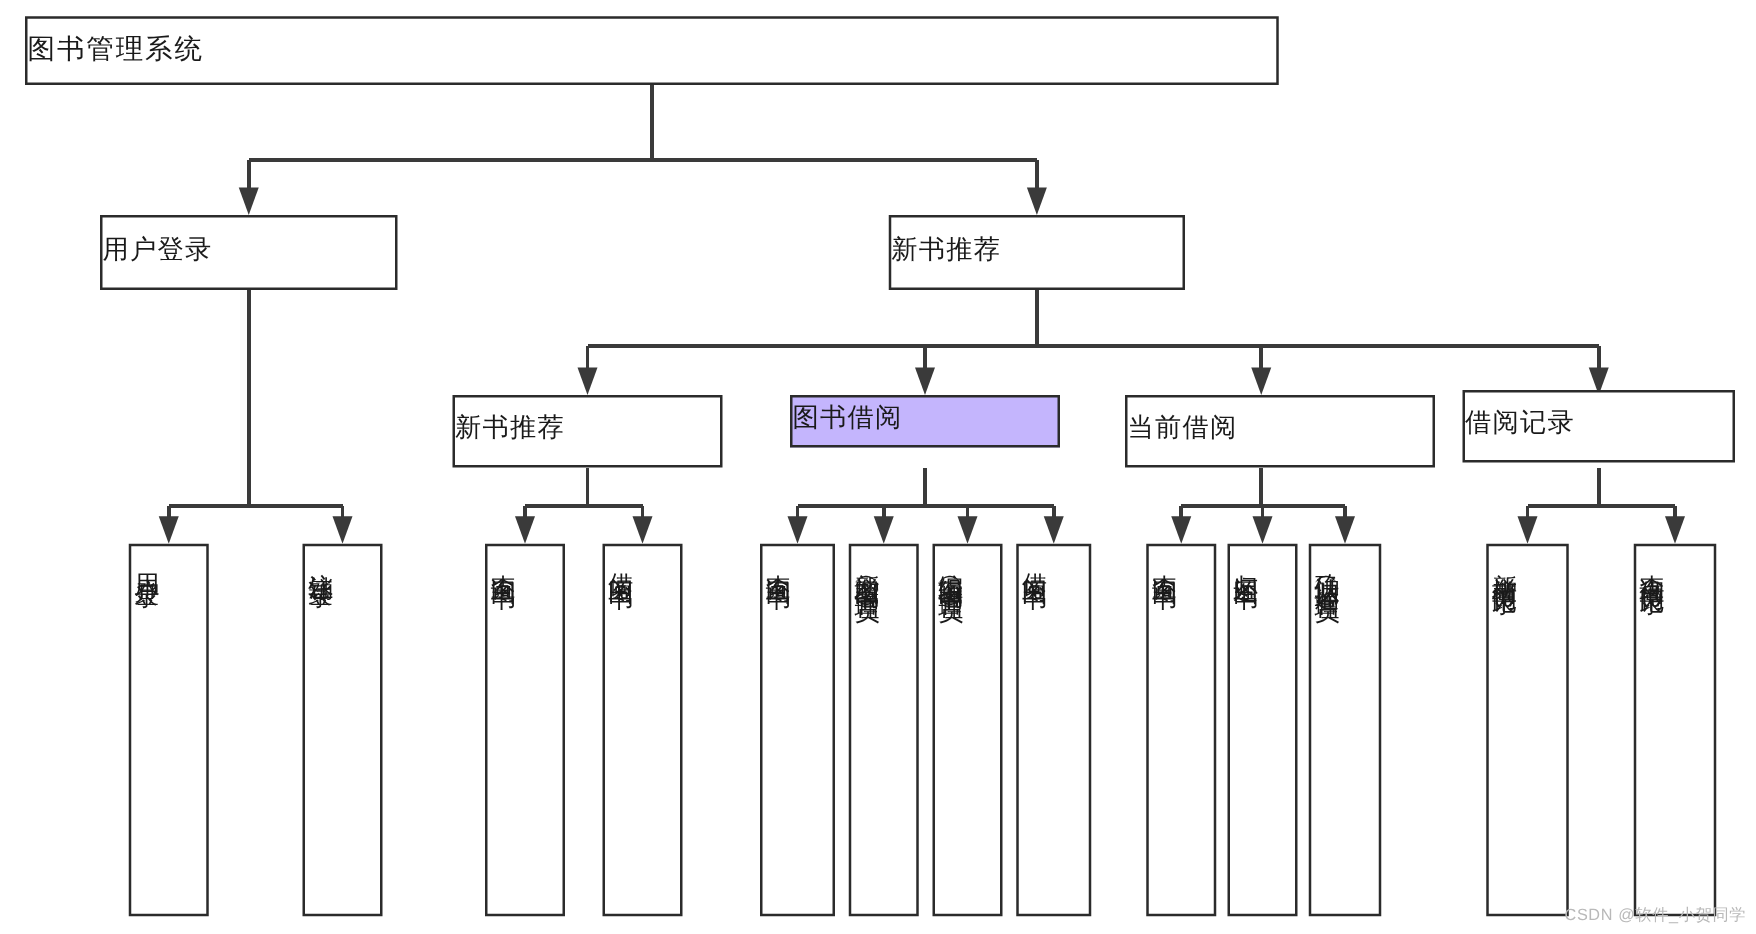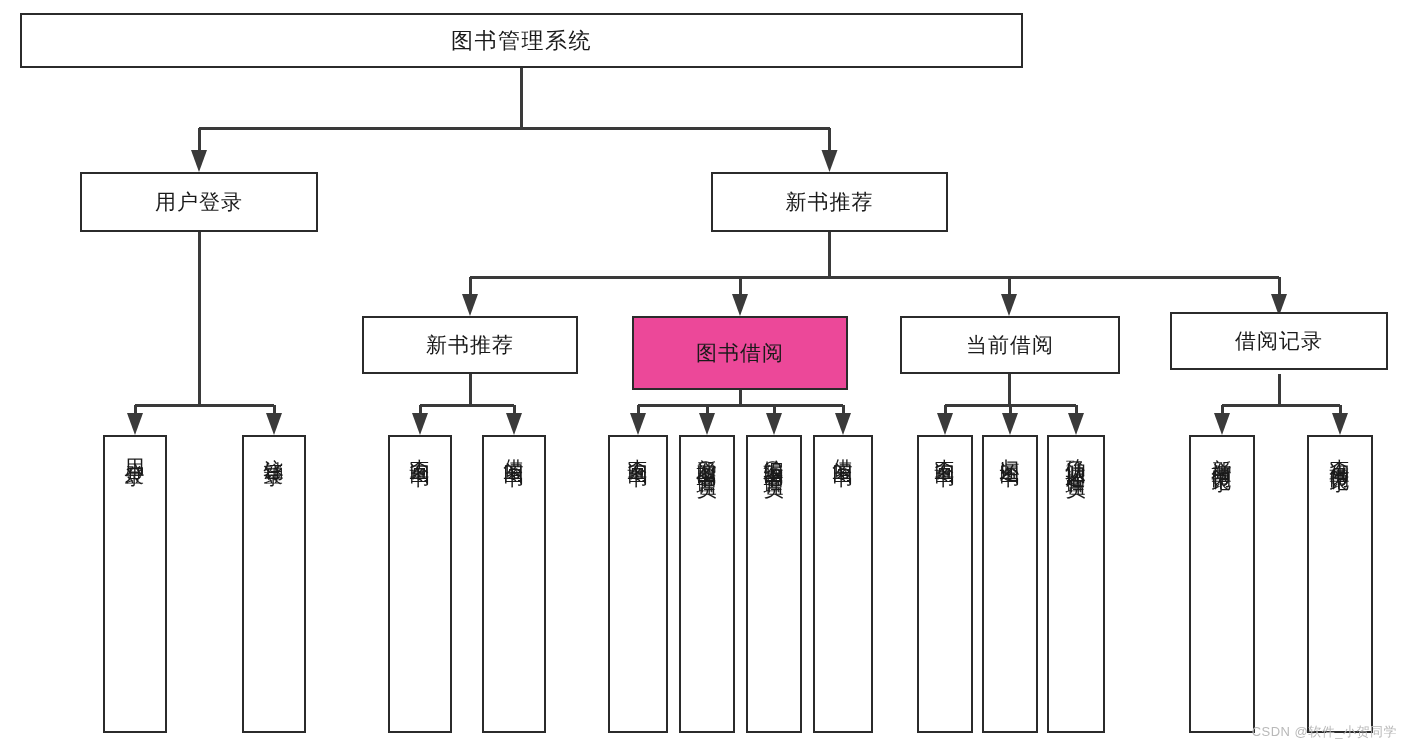--- a/index.html
+++ b/index.html
@@ -19,22 +19,23 @@
     overflow: hidden;
   }
   
   .node {
     position: absolute;
     box-sizing: border-box;
     background: #ffffff;
     border: 2px solid #2b2b2b;
     display: flex;
     align-items: center;
-    justify-content: center;
+    justify-content: flex-start;
     color: #1a1a1a;
+    font-family: Liberation Mono, monospace;
   }
   .node .label {
     display: block;
     text-align: center;
     line-height: 1.18;
     white-space: nowrap;
   }
   
   .node.horiz .label {
     font-size: 21px;
@@ -143,24 +144,24 @@
       </div>
       <div class="node horiz" style="left: 80px; top: 172px; width: 238px; height: 60px; border-color: rgb(43, 43, 43); background: rgb(255, 255, 255); color: rgb(26, 26, 26);">
         <span class="label">用户登录</span>
       </div>
       <div class="node horiz" style="left: 711px; top: 172px; width: 237px; height: 60px; border-color: rgb(43, 43, 43); background: rgb(255, 255, 255); color: rgb(26, 26, 26);">
         <span class="label">新书推荐</span>
       </div>
       <div class="node horiz" style="left: 362px; top: 316px; width: 216px; height: 58px; border-color: rgb(43, 43, 43); background: rgb(255, 255, 255); color: rgb(26, 26, 26);">
         <span class="label">新书推荐</span>
       </div>
-      <div class="node horiz" style="left: 632px; top: 316px; width: 216px; height: 74px; border-color: rgb(43, 43, 43); background: #ec4899; color: rgb(26, 26, 26);">
+      <div class="node horiz" style="left: 632px; top: 316px; width: 216px; height: 42px; border-color: rgb(43, 43, 43); background: #c4b5fd; color: rgb(26, 26, 26);">
         <span class="label">图书借阅</span>
       </div>
-      <div class="node horiz" style="left: 900px; top: 316px; width: 220px; height: 58px; border-color: rgb(43, 43, 43); background: rgb(255, 255, 255); color: rgb(26, 26, 26);">
+      <div class="node horiz" style="left: 900px; top: 316px; width: 248px; height: 58px; border-color: rgb(43, 43, 43); background: rgb(255, 255, 255); color: rgb(26, 26, 26);">
         <span class="label">当前借阅</span>
       </div>
       <div class="node horiz" style="left: 1170px; top: 312px; width: 218px; height: 58px; border-color: rgb(43, 43, 43); background: rgb(255, 255, 255); color: rgb(26, 26, 26);">
         <span class="label">借阅记录</span>
       </div>
       <div class="node vert" style="left: 103px; top: 435px; width: 64px; height: 298px; border-color: rgb(43, 43, 43); background: rgb(255, 255, 255); color: rgb(26, 26, 26);">
         <span class="label">用户登录</span>
       </div>
       <div class="node vert" style="left: 242px; top: 435px; width: 64px; height: 298px; border-color: rgb(43, 43, 43); background: rgb(255, 255, 255); color: rgb(26, 26, 26);">
         <span class="label">注销登录</span>

